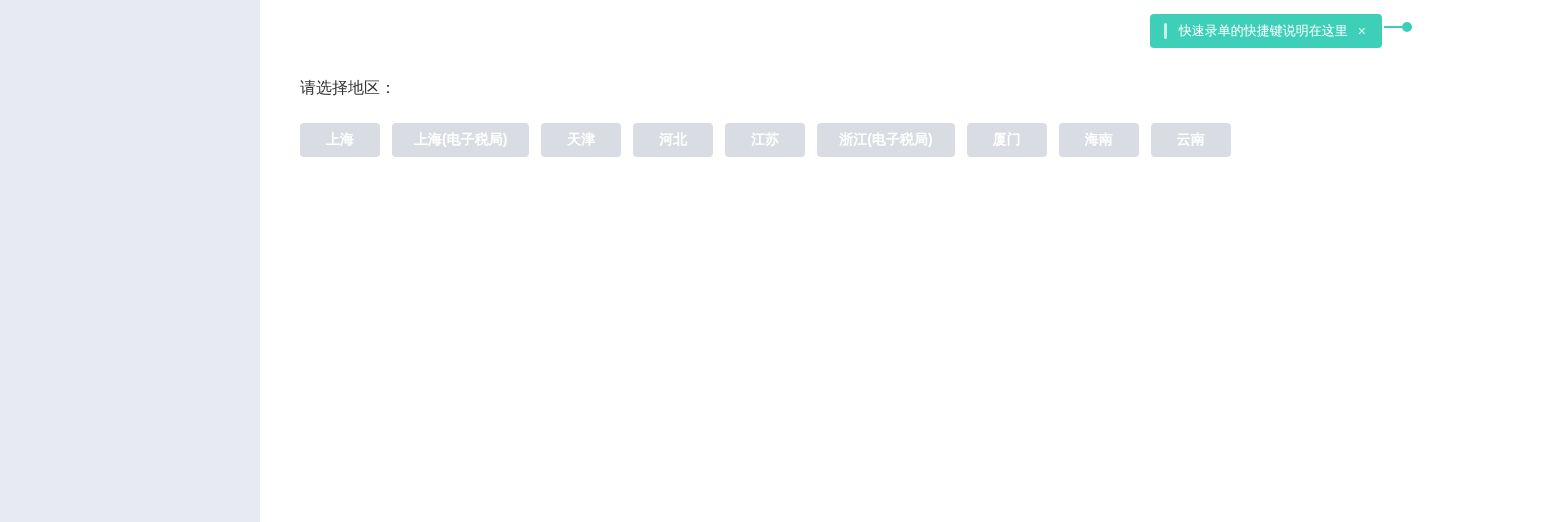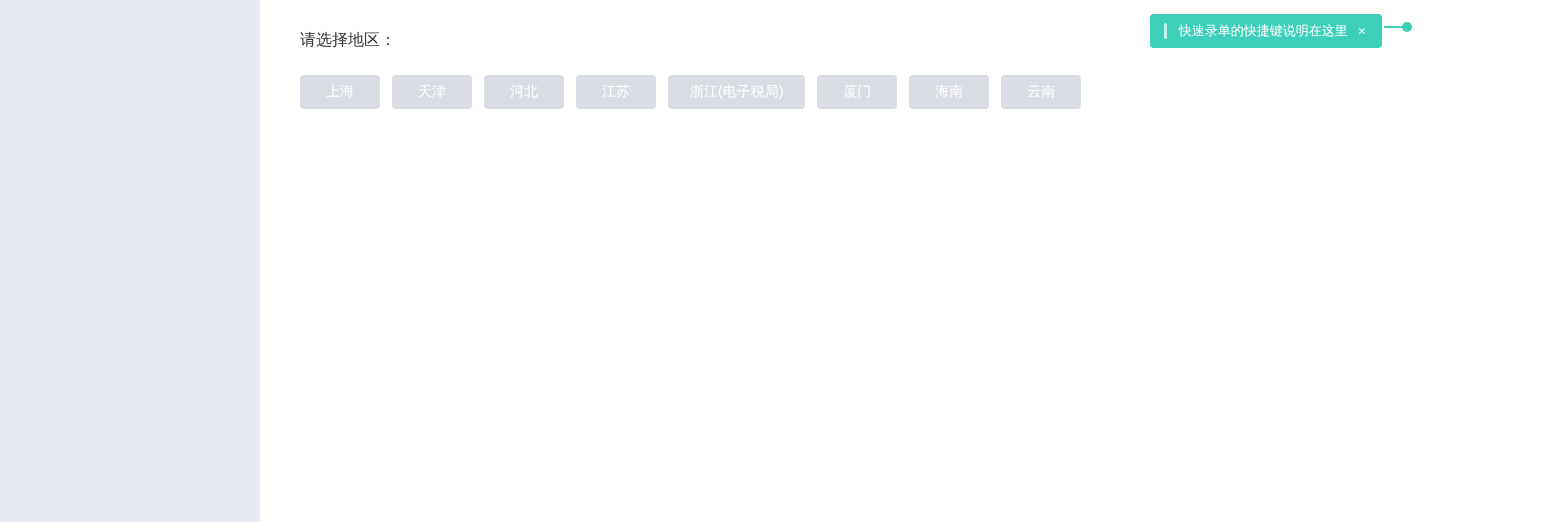--- a/index.html
+++ b/index.html
@@ -34,39 +34,41 @@
       bottom: 0;
       background: #ffffff;
       padding: 30px 40px;
     }
 
     .page-title {
       font-size: 16px;
       color: #333;
       margin-bottom: 24px;
       font-weight: normal;
+      margin-top: 48px;
     }
 
     .region-buttons {
       display: flex;
       flex-wrap: wrap;
       gap: 12px;
     }
 
     .region-btn {
       background: #d9dce3;
       border: none;
       border-radius: 4px;
       color: #fff;
       font-size: 14px;
       padding: 8px 22px;
       cursor: pointer;
       white-space: nowrap;
       min-width: 80px;
       text-align: center;
+      font-weight: bold;
     }
 
     .tooltip-banner {
       position: absolute;
       top: 14px;
       right: 180px;
       background: #3ecfb8;
       color: #fff;
       font-size: 13px;
       padding: 8px 14px;
@@ -120,20 +122,21 @@
 <body>
 
 <div class="sidebar"></div>
 
 <div class="main-content">
   <div class="page-title">请选择地区：</div>
 
   <div class="region-buttons">
 
     <button class="region-btn">上海</button>
+    <button class="region-btn">上海(电子税局)</button>
     <button class="region-btn">天津</button>
     <button class="region-btn">河北</button>
     <button class="region-btn">江苏</button>
     <button class="region-btn">浙江(电子税局)</button>
     <button class="region-btn">厦门</button>
 
     <button class="region-btn">海南</button>
     <button class="region-btn">云南</button>
   </div>
 </div>

